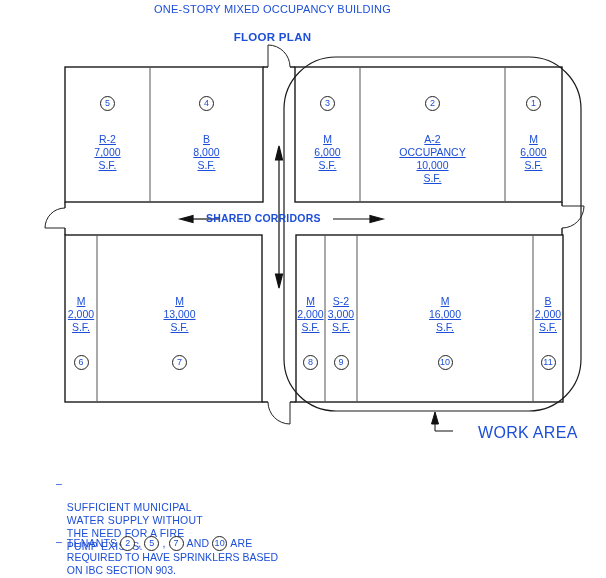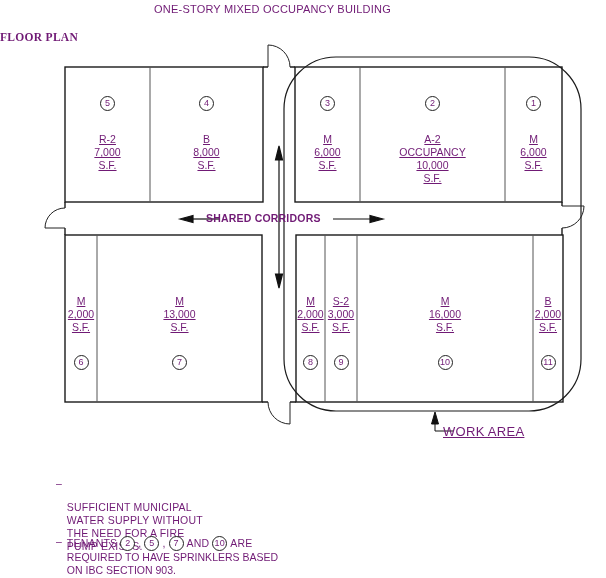--- a/index.html
+++ b/index.html
@@ -1,36 +1,36 @@
 <!DOCTYPE html>
 <html><head>
 <meta charset="utf-8">
 <style>
   html,body{margin:0;padding:0;background:#fff;}
   #canvas{
     position:relative;width:606px;height:578px;background:#fff;overflow:hidden;
-    font-family:"Liberation Sans","DejaVu Sans",sans-serif;color:#701a75;
+    font-family:"Liberation Sans","DejaVu Sans",sans-serif;color:#1d4ed8;
   }
   .abs{position:absolute;}
   #plan-svg{position:absolute;left:0;top:0;}
   .title{left:0;top:3px;width:545px;text-align:center;font-size:11px;letter-spacing:.2px;}
-  .subtitle{left:0;top:31px;width:545px;text-align:left;font-size:11.5px;font-weight:bold;letter-spacing:.3px;font-family:Liberation Serif, serif;}
+  .subtitle{left:0;top:31px;width:545px;text-align:center;font-size:11.5px;font-weight:bold;letter-spacing:.3px;}
   .room{position:absolute;display:flex;flex-direction:column;align-items:center;
         font-size:10.5px;line-height:13px;text-align:center;}
   .room .lbl{white-space:pre-line;text-decoration:underline;}
   .num{width:15px;height:15px;min-width:15px;border:1px solid #222;border-radius:50%;
        display:inline-flex;align-items:center;justify-content:center;
        font-size:9px;line-height:9px;box-sizing:border-box;background:#fff;}
   .room.toprow{padding-top:29px;}
   .room.toprow .lbl{margin-top:22px;}
   .room.botrow{padding-top:60px;}
   .room.botrow .num{margin-top:21px;}
   .corridor-label{left:206px;top:212px;width:140px;text-align:left;
                   font-size:10.5px;font-weight:bold;letter-spacing:.2px;}
-  .workarea-label{left:443px;top:424px;font-size:13px;letter-spacing:.3px;text-decoration:underline;}
+  .workarea-label{left:478px;top:424px;font-size:16px;letter-spacing:.3px;}
   .note{position:absolute;left:56px;display:flex;gap:5px;font-size:10.5px;line-height:13px;}
   .note .ntext{white-space:pre-line;letter-spacing:.2px;margin-top:24px;}
   .note .dash{line-height:13px;}
   .inline-line{display:flex;align-items:center;height:16px;gap:3px;letter-spacing:.2px;}
 </style>
 </head>
 <body>
 
 <div id="canvas">
 

